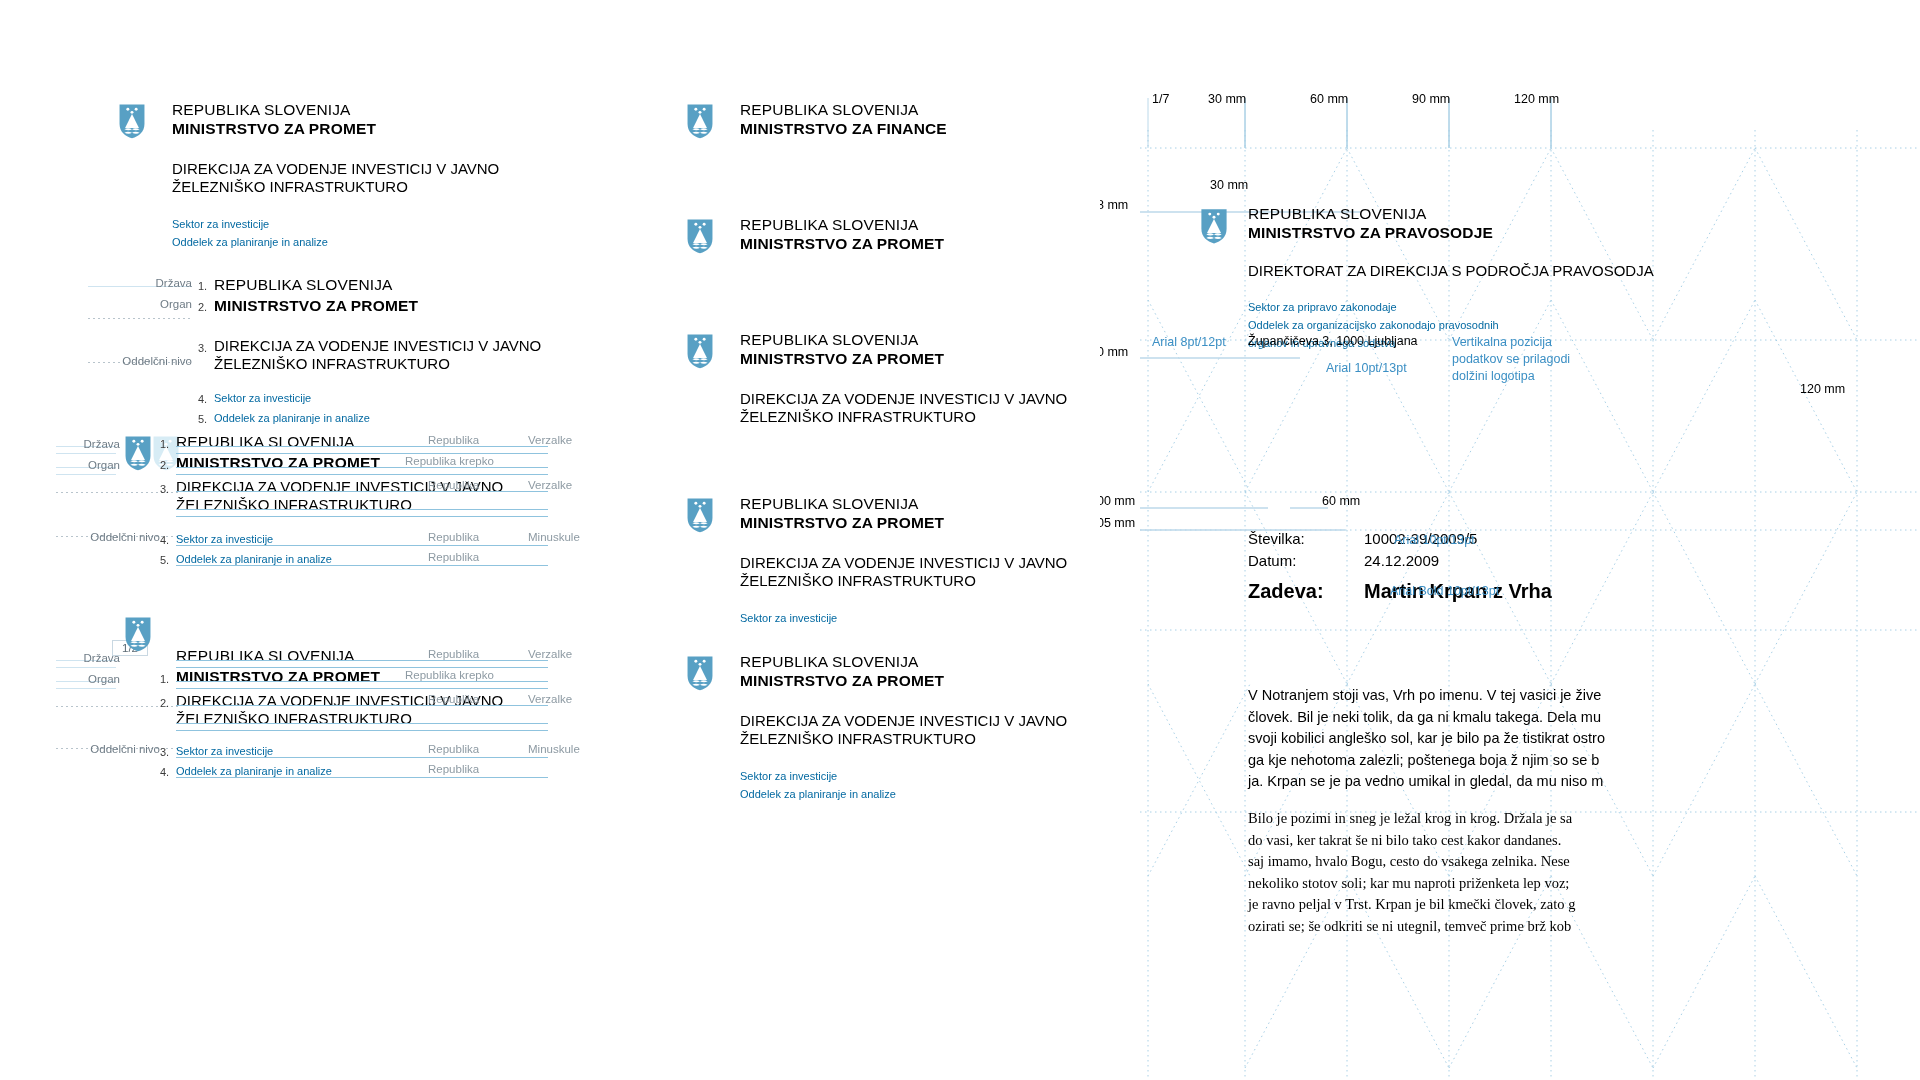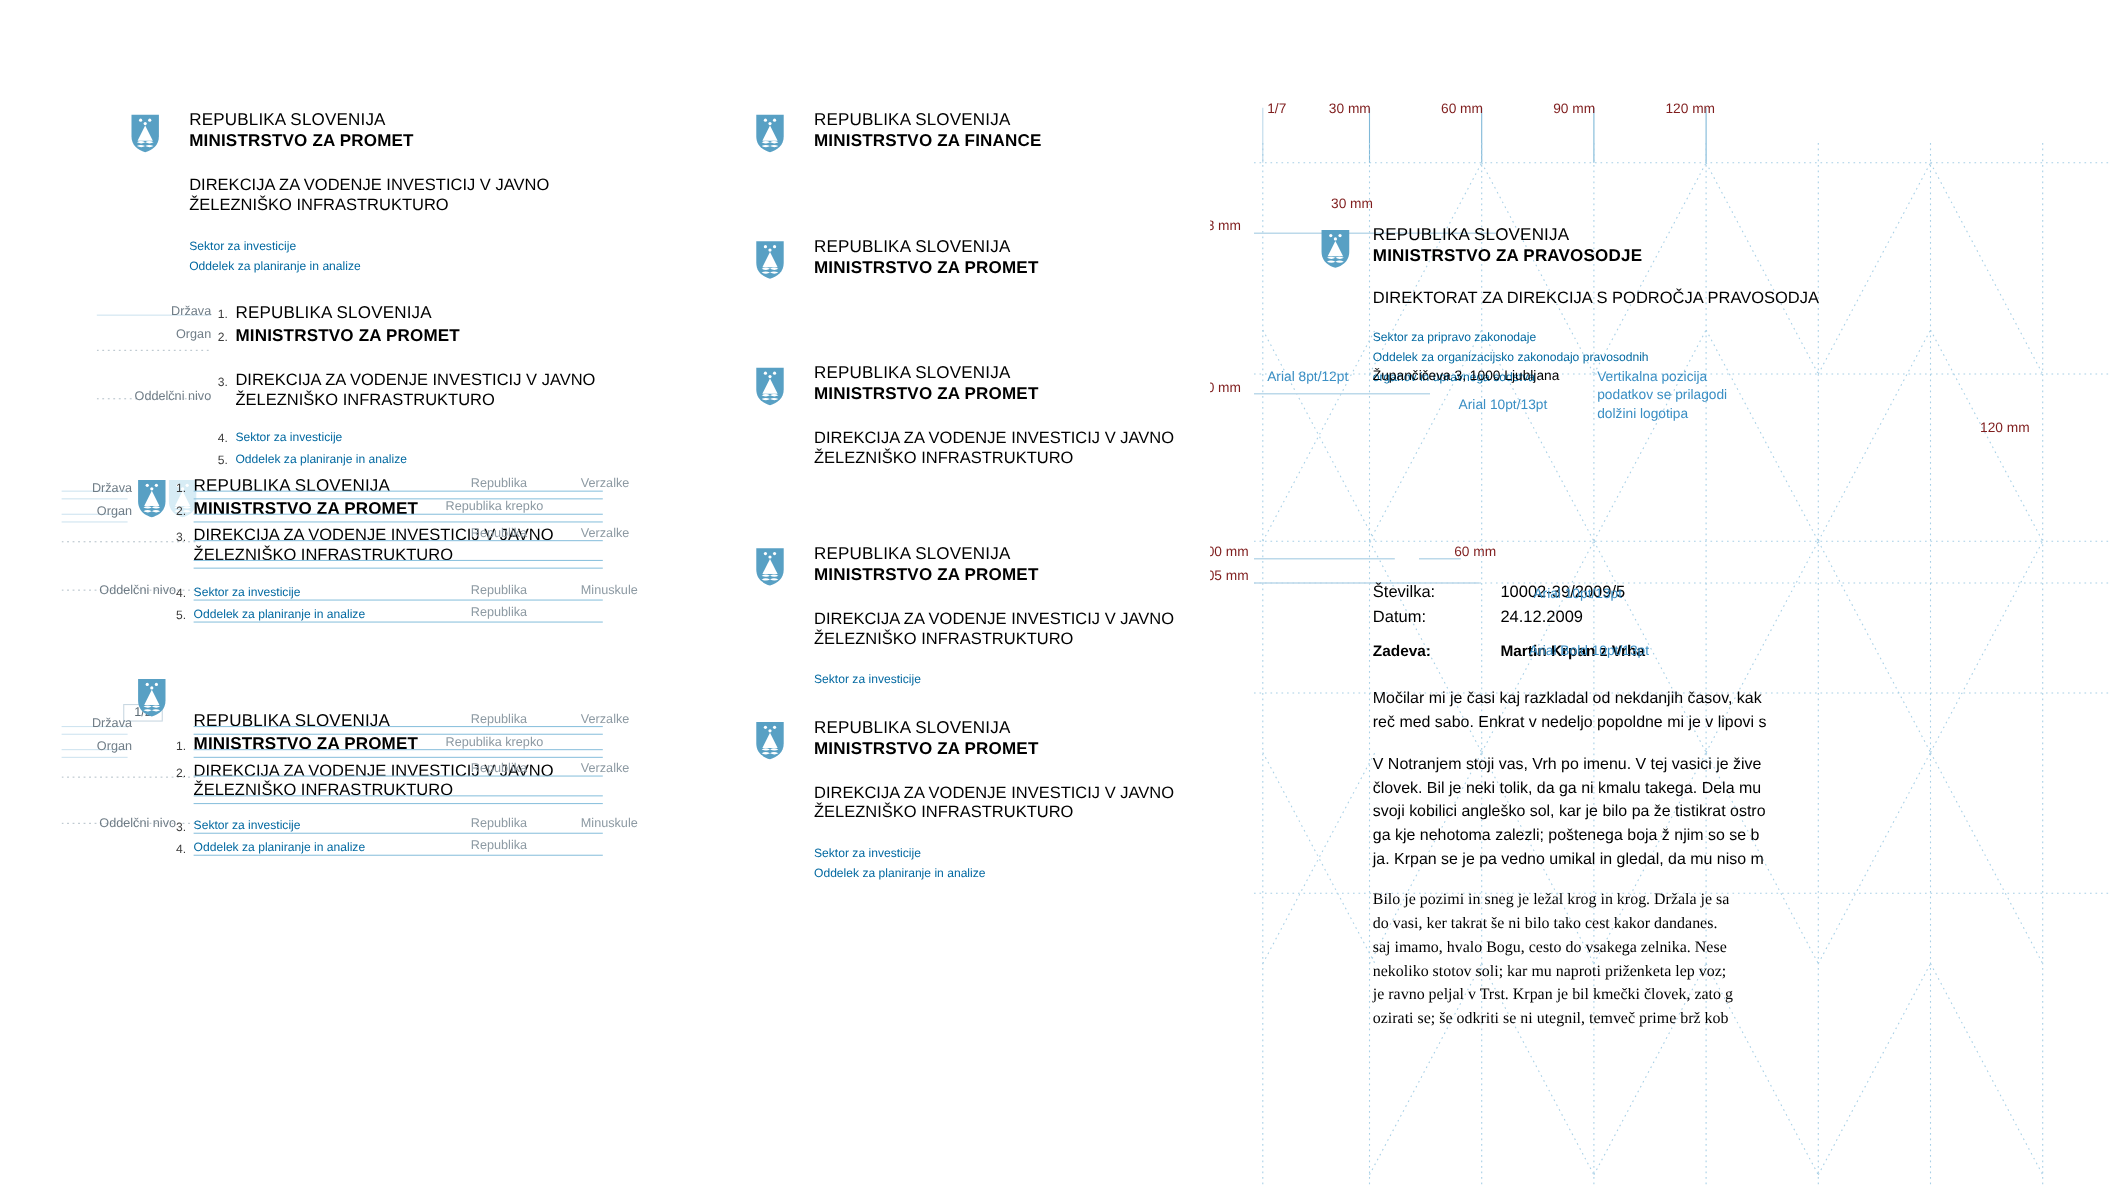--- a/index.html
+++ b/index.html
@@ -66,21 +66,21 @@
     white-space: nowrap;
     line-height: 13px;
   }
   .num {
     font-size: 11px;
     color: #3b3b3b;
     white-space: nowrap;
   }
   .mm-label {
     font-size: 12.5px;
-    color: #7f1d1d;
+    color: #000000;
     white-space: nowrap;
     line-height: 14px;
   }
   .note-blue {
     font-size: 12.5px;
     color: #3b8fc4;
     line-height: 17px;
   }
 
   
@@ -94,21 +94,21 @@
     border: 1px solid #c9d8e2;
     padding: 1px 9px;
     display: inline-block;
     background: #fff;
   }
 
   
   .lh-addr { font-size: 15px; color:#000; line-height: 22.5px; white-space: nowrap; }
   .lh-small { font-size: 12.5px; color:#000; white-space: nowrap; }
   .lh-meta  { font-size: 15px; color:#000; line-height: 22px; white-space: nowrap; }
-  .lh-meta-b{ font-size: 14px; color:#000; font-weight: bold; line-height: 22px; white-space: nowrap; }
+  .lh-meta-b{ font-size: 20px; color:#000; font-weight: bold; line-height: 22px; white-space: nowrap; }
   .lh-para  { font-size: 14.5px; color:#000; line-height: 21.5px; white-space: nowrap; }
 
   svg { display:block; overflow: visible; }
 </style>
 </head>
 <body>
 
 <div id="page">
 
   <svg width="0" height="0" style="position:absolute" aria-hidden="true">
@@ -509,24 +509,20 @@
       </div>
     </div>
     <div class="abs note-blue" style="left:294px; top:532px;">Arial 10pt/13pt</div>
 
     <div class="abs" style="left:148px; top:580px;">
       <span class="abs lh-meta-b" style="left:0; top:0;">Zadeva:</span>
       <span class="abs lh-meta-b" style="left:116px; top:0;">Martin Krpan z Vrha</span>
     </div>
     <div class="abs note-blue" style="left:290px; top:583px;">Arial Bold 10pt/13pt</div>
 
-    <div class="abs" style="left:148px; top:625px;">
-      <div class="lh-para">Močilar mi je časi kaj razkladal od nekdanjih časov, kak</div>
-      <div class="lh-para">reč med sabo. Enkrat v nedeljo popoldne mi je v lipovi s</div>
-    </div>
 
     <div class="abs" style="left:148px; top:685px;">
       <div class="lh-para">V Notranjem stoji vas, Vrh po imenu. V tej vasici je žive</div>
       <div class="lh-para">človek. Bil je neki tolik, da ga ni kmalu takega. Dela mu</div>
       <div class="lh-para">svoji kobilici angleško sol, kar je bilo pa že tistikrat ostro</div>
       <div class="lh-para">ga kje nehotoma zalezli; poštenega boja ž njim so se b</div>
       <div class="lh-para">ja. Krpan se je pa vedno umikal in gledal, da mu niso m</div>
     </div>
 
     <div class="abs" style="left:148px; top:808px;font-family:Liberation Serif, serif;">

